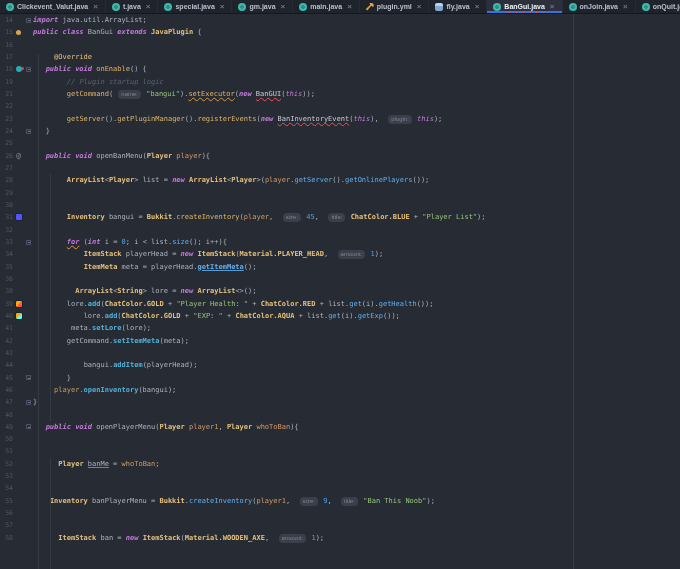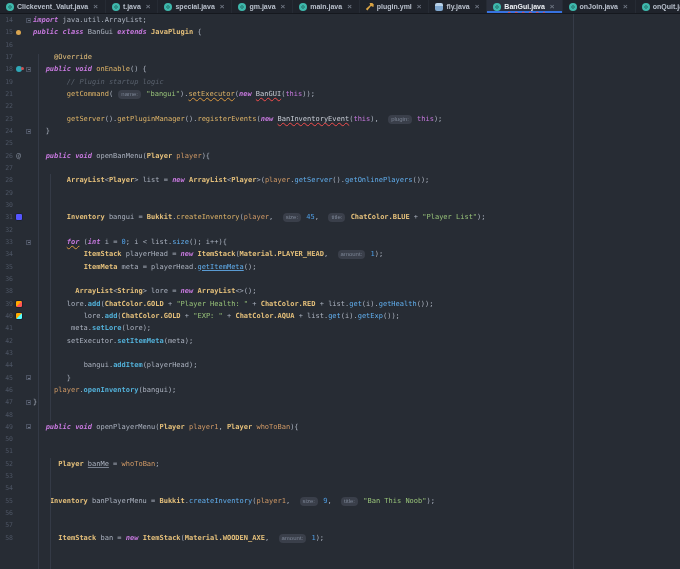--- a/index.html
+++ b/index.html
@@ -20,29 +20,29 @@
   .editor { position:absolute; left:0; top:14px; right:0; bottom:0; }
   .line { display:flex; height:12.33px; line-height:12.33px; align-items:center; }
   .gut { flex:none; width:33px; display:flex; align-items:center; height:100%; }
   .lnum { flex:none; width:13px; text-align:right; font-size:6.5px; color:#4d5564; }
   .gico { flex:none; width:11px; display:flex; justify-content:center; align-items:center; height:100%; }
   .gfold { flex:none; width:9px; display:flex; justify-content:center; align-items:center; height:100%; }
   .code { white-space:pre; font-size:7px; color:#abb2bf; }
 
   
   .tk.kw  { color:#c678dd; font-style:italic; font-weight:700; }
-  .tk.kwi { color:#c678dd; }
+  .tk.kwi { color:#c678dd; font-style:italic; }
   .tk.kwu { color:#c678dd; font-style:italic; font-weight:700; text-decoration: underline wavy #d8973f 1px; text-decoration-skip-ink:none; }
   .tk.cls { color:#e5c07b; font-weight:700; }
   .tk.anno{ color:#e5c07b; }
   .tk.txt { color:#abb2bf; }
   .tk.fny { color:#e0b568; }
   .tk.wrn { color:#e0b568; text-decoration: underline wavy #d8973f 1px; text-decoration-skip-ink:none; }
   .tk.fnb { color:#61afef; }
-  .tk.fnbu{ color:#61afef; text-decoration: underline solid #5a9bd3 1px; text-underline-offset:1px; }
+  .tk.fnbu{ color:#61afef; text-decoration: underline solid #5a9bd3 1px; text-underline-offset:1px;font-weight:bold; }
   .tk.fnc { color:#52b0d8; font-weight:700; }
   .tk.str { color:#98c379; }
   .tk.num { color:#4fa0e8; }
   .tk.cmt { color:#5a626e; font-style:italic; }
   .tk.par { color:#d19a66; }
   .tk.errw{ color:#c8cdd6; text-decoration: underline wavy #f24d4d 1px; text-decoration-skip-ink:none; }
   .tk.ulg { color:#abb2bf; text-decoration: underline solid #79818f 1px; text-underline-offset:1px; }
   .tk.pill{ display:inline-block; background:#3a3f4a; color:#7b8494; border-radius:4px;
             font-family:"Liberation Sans", sans-serif; font-size:6px; line-height:7px;
             padding:1px 3px; margin:0 1px; font-style:normal; }
@@ -352,21 +352,21 @@
           <span class="gfold"></span>
         </div>
         <div class="code" style="padding-left: 37.98px; text-align: center;"><span class="tk txt">meta.</span><span class="tk fnc">setLore</span><span class="tk txt">(lore);</span></div>
       </div>
       <div class="line">
         <div class="gut">
           <span class="lnum">42</span>
           <span class="gico"></span>
           <span class="gfold"></span>
         </div>
-        <div class="code" style="padding-left: 33.76px;"><span class="tk txt">setExecutor.</span><span class="tk fnc">setItemMeta</span><span class="tk txt">(meta);</span></div>
+        <div class="code" style="padding-left: 33.76px;"><span class="tk txt">getCommand.</span><span class="tk fnc">setItemMeta</span><span class="tk txt">(meta);</span></div>
       </div>
       <div class="line">
         <div class="gut">
           <span class="lnum">43</span>
           <span class="gico"></span>
           <span class="gfold"></span>
         </div>
         <div class="code" style="padding-left: 0px;"></div>
       </div>
       <div class="line">

